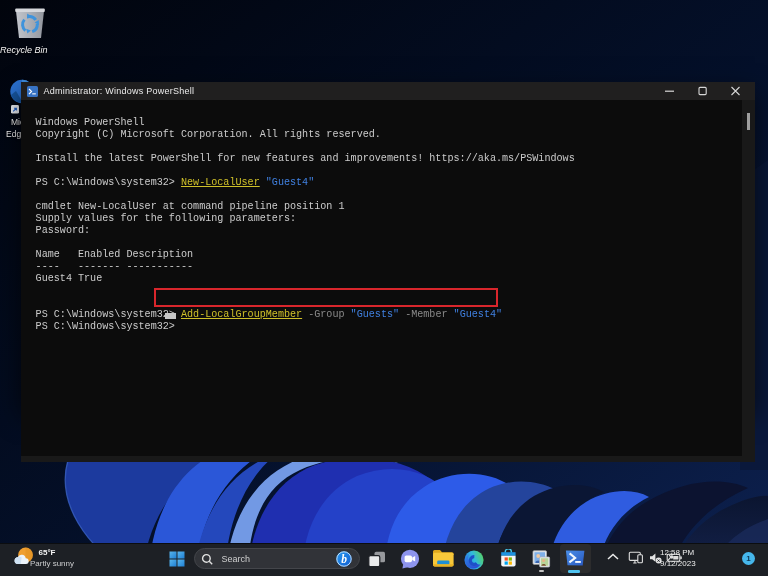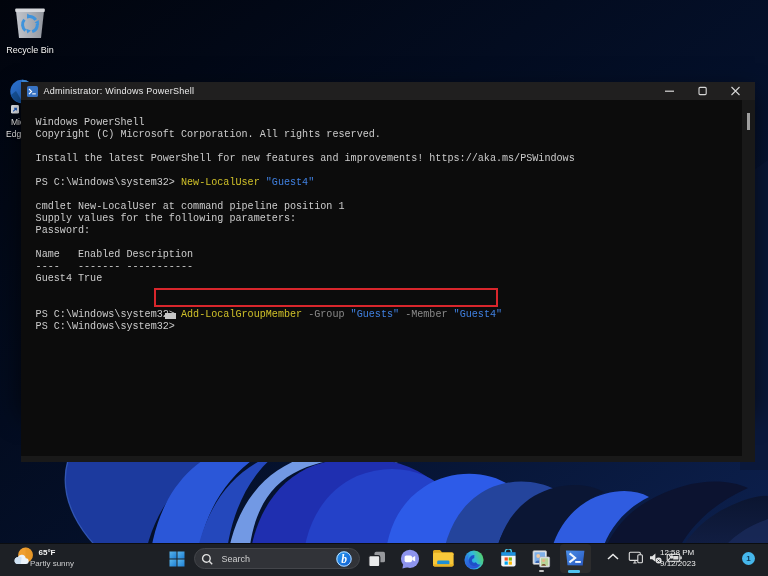--- a/index.html
+++ b/index.html
@@ -13,37 +13,37 @@
   #titlebar{position:absolute;left:0;top:0;width:734px;height:18px;background:#201f1f;}
   #title{position:absolute;left:22.5px;top:4px;font-size:9px;color:#ebebeb;letter-spacing:.25px;}
   .capbtn{position:absolute;top:0;width:33px;height:18px;}
   #console{position:absolute;left:0;top:18px;width:721px;height:356px;background:#0c0c0c;overflow:hidden;}
   #sbar{position:absolute;left:721px;top:18px;width:13px;height:356px;background:#191919;}
   #wbottom{position:absolute;left:0;top:374px;width:734px;height:5.5px;background:#191919;}
   #sthumb{position:absolute;left:726px;top:31px;width:3px;height:17px;background:#9e9e9e;}
   pre#text{position:absolute;left:1.6px;top:3.5px;margin:13px;
     font-family:"Liberation Mono",monospace;font-size:10.1px;line-height:12px;
     color:#cccccc;letter-spacing:0px;}
-  .y{color:#cfc029;} .b{color:#4080e0;} .g{color:#8a8a8a;}
+  .y{color:#cfc029;text-decoration:underline;} .b{color:#4080e0;} .g{color:#8a8a8a;}
   #redbox{position:absolute;left:132.5px;top:188px;width:344px;height:19px;
     border:2px solid #d9262c;box-sizing:border-box;}
   #cursor{position:absolute;left:144px;top:212.5px;width:11px;height:6.2px;background:#c6c6c6;}
   
   #bar{left:0;top:543px;width:768px;height:33px;background:#1d2025;border-top:1px solid #0b0d10;box-sizing:border-box;}
   #wtxt1{left:38.5px;top:547.5px;font-size:8px;font-weight:bold;color:#f4f4f4;}
   #wtxt2{left:30px;top:559px;font-size:8px;color:#cbccce;}
   #pill{left:194px;top:548px;width:166px;height:21px;border-radius:11px;
     background:#313338;border:1px solid #44464b;box-sizing:border-box;}
   #stxt{left:221.5px;top:553.5px;font-size:9px;color:#cfcfcf;}
   #clock{left:660px;top:547px;width:73px;text-align:left;font-size:8px;color:#ececec;line-height:11px;}
   #badge{left:742px;top:552px;width:13px;height:13px;border-radius:7px;background:#46b7ec;
      color:#0e3752;font-size:8px;font-weight:bold;text-align:center;line-height:13px;}
   
-  #rblabel{left:0px;top:44.5px;width:60px;text-align:center;font-size:9px;color:#f4f4f4;
-    text-shadow:0 1px 2px rgba(0,0,0,.9);}
+  #rblabel{left:0px;top:44.5px;width:60px;text-align:left;font-size:9px;color:#f4f4f4;
+    text-shadow:0 1px 2px rgba(0,0,0,.9);font-style:italic;}
   .elabel{color:#f4f4f4;font-size:8.5px;text-shadow:0 1px 2px rgba(0,0,0,.9);}
 </style>
 </head>
 <body>
 <div id="stage">
 
   <svg id="wall" class="abs" width="768" height="576" viewBox="0 0 768 576">
     <defs>
       <linearGradient id="sky" x1="0" y1="0" x2="1" y2="1">
         <stop offset="0" stop-color="#01040c"></stop>

